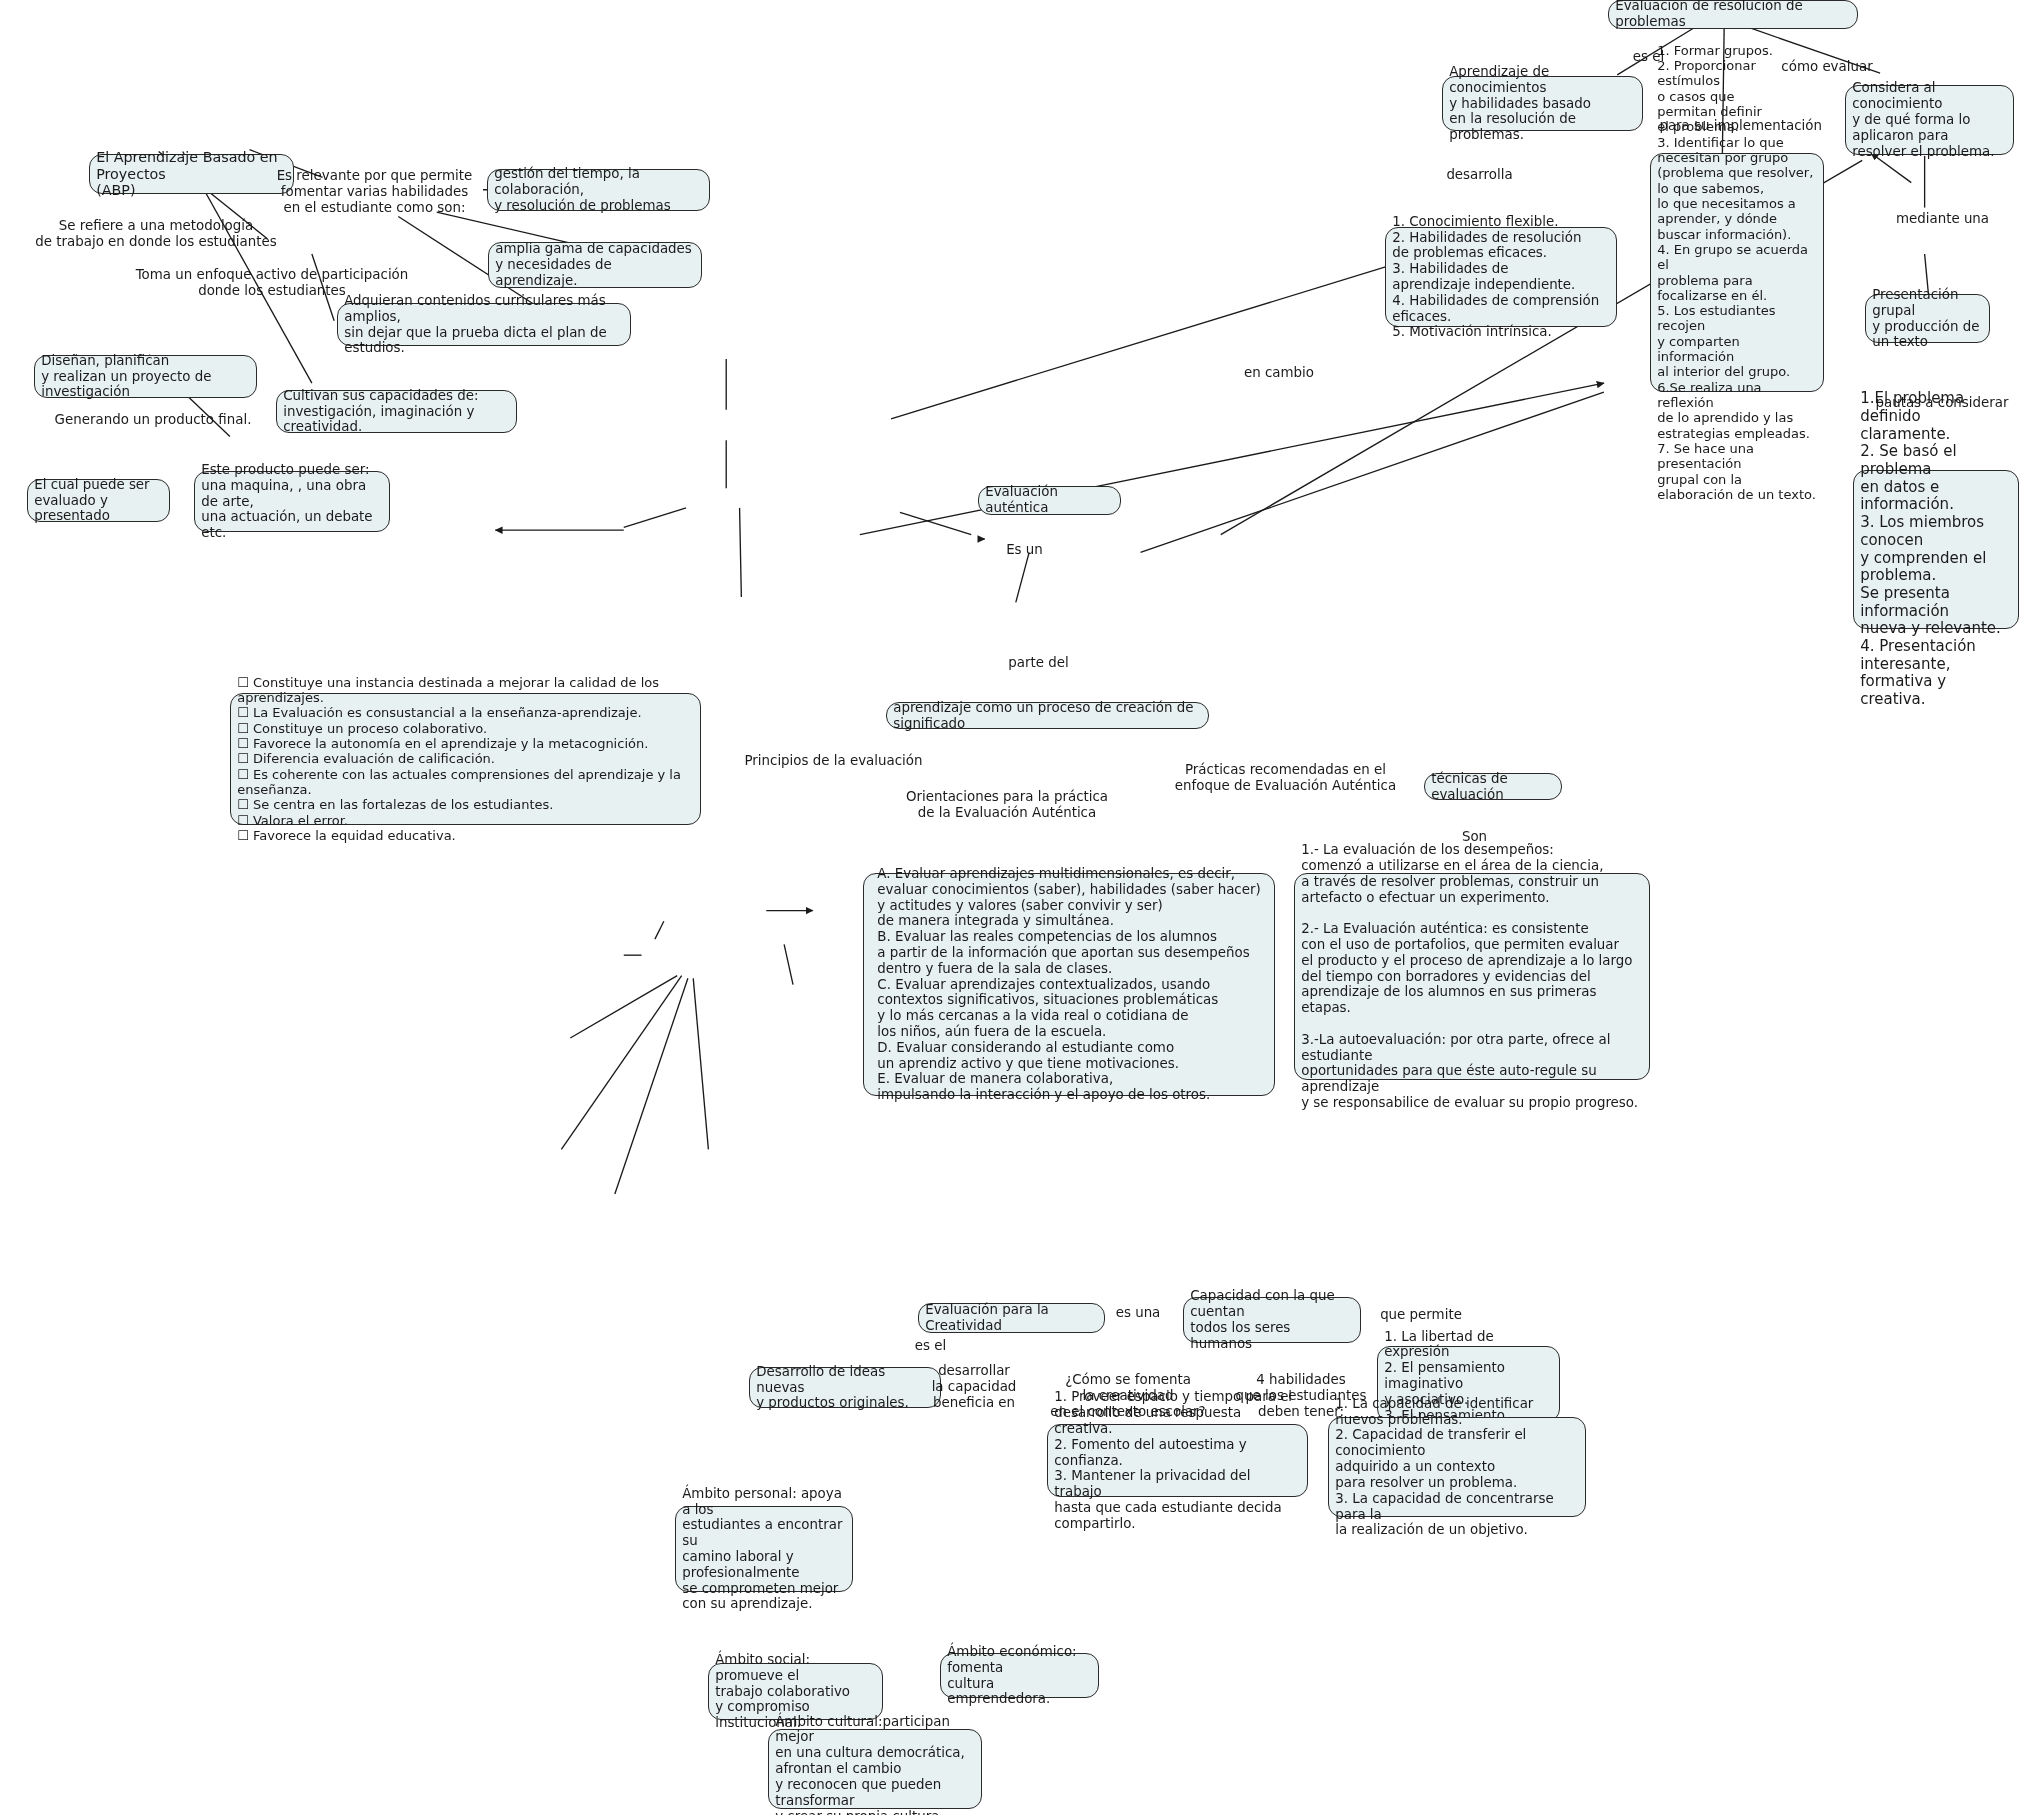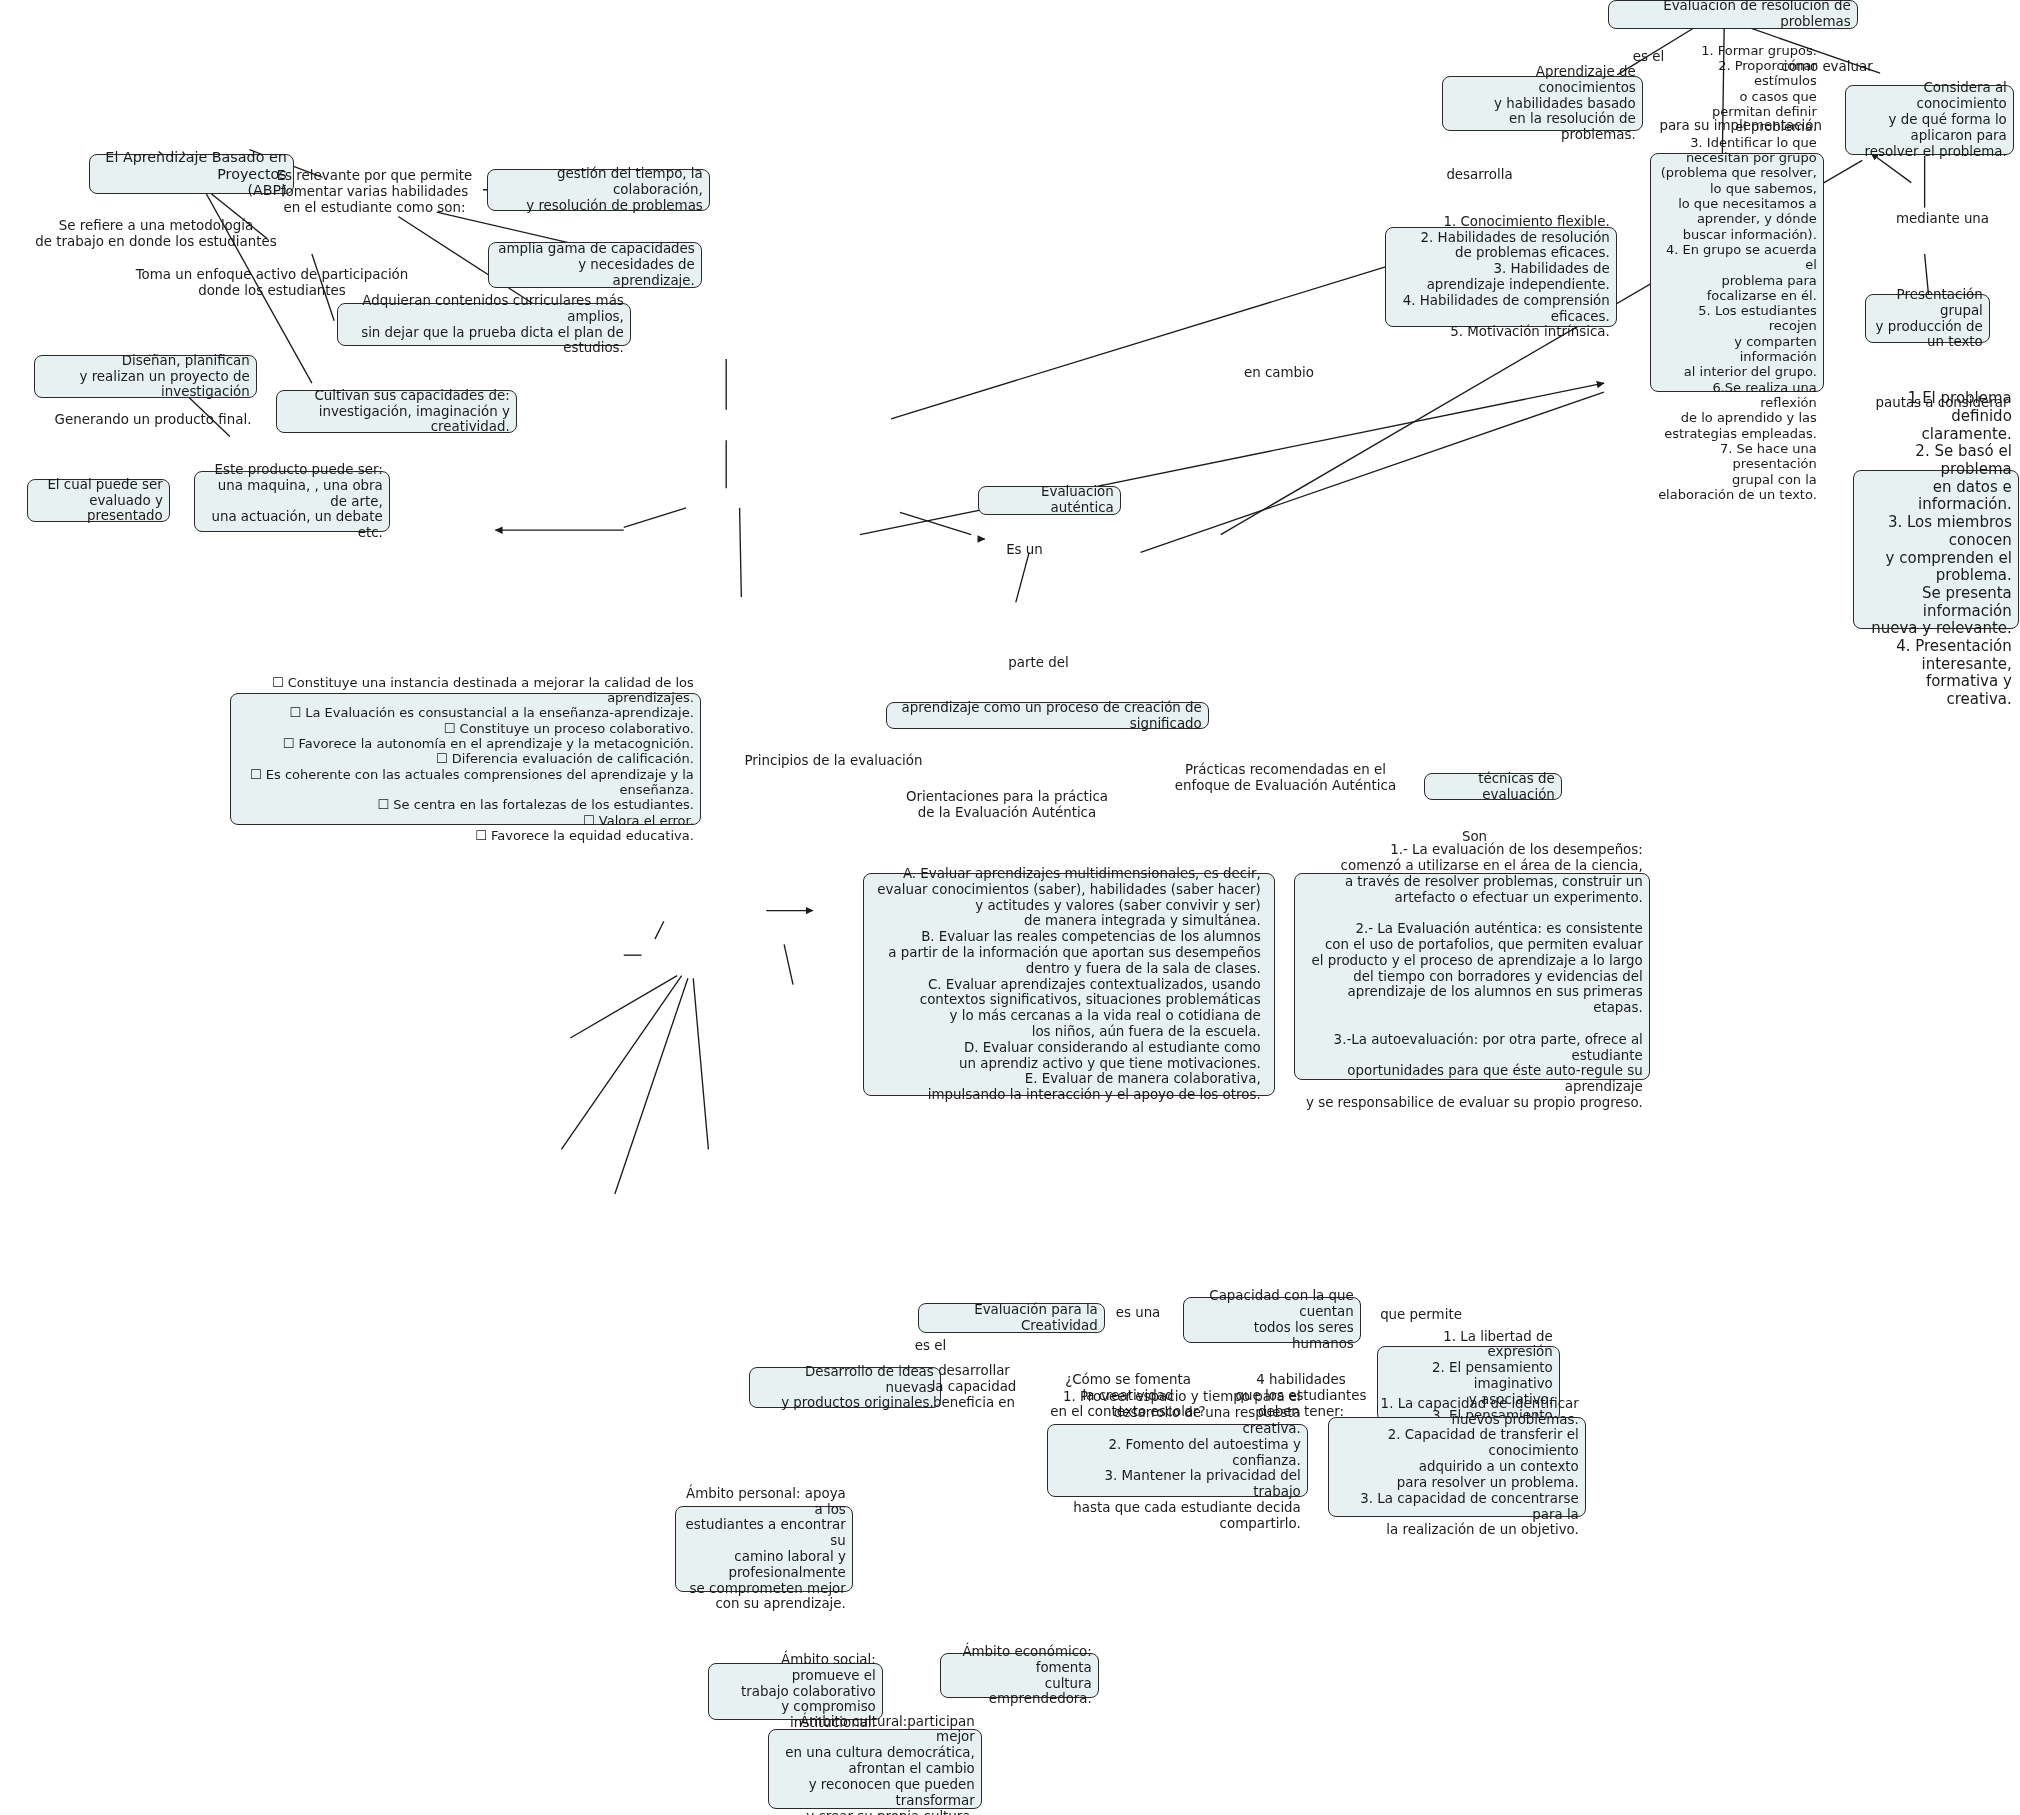--- a/index.html
+++ b/index.html
@@ -22,22 +22,22 @@
     left: 0; top: 0;
     width: 2020px;
     height: 1815px;
     pointer-events: none;
   }
   .node {
     position: absolute;
     box-sizing: border-box;
     background: #e8f1f2;
     border: 1.2px solid #2a2a2a;
-    border-radius: 8px;
-    text-align: right;
+    border-radius: 13px;
+    text-align: left;
     color: #1a1a1a;
     line-height: 1.18;
     white-space: pre-line;
     display: flex;
     align-items: center;
     justify-content: center;
     padding: 3.6px 6.2px;
   }
   .lbl {
     position: absolute;

